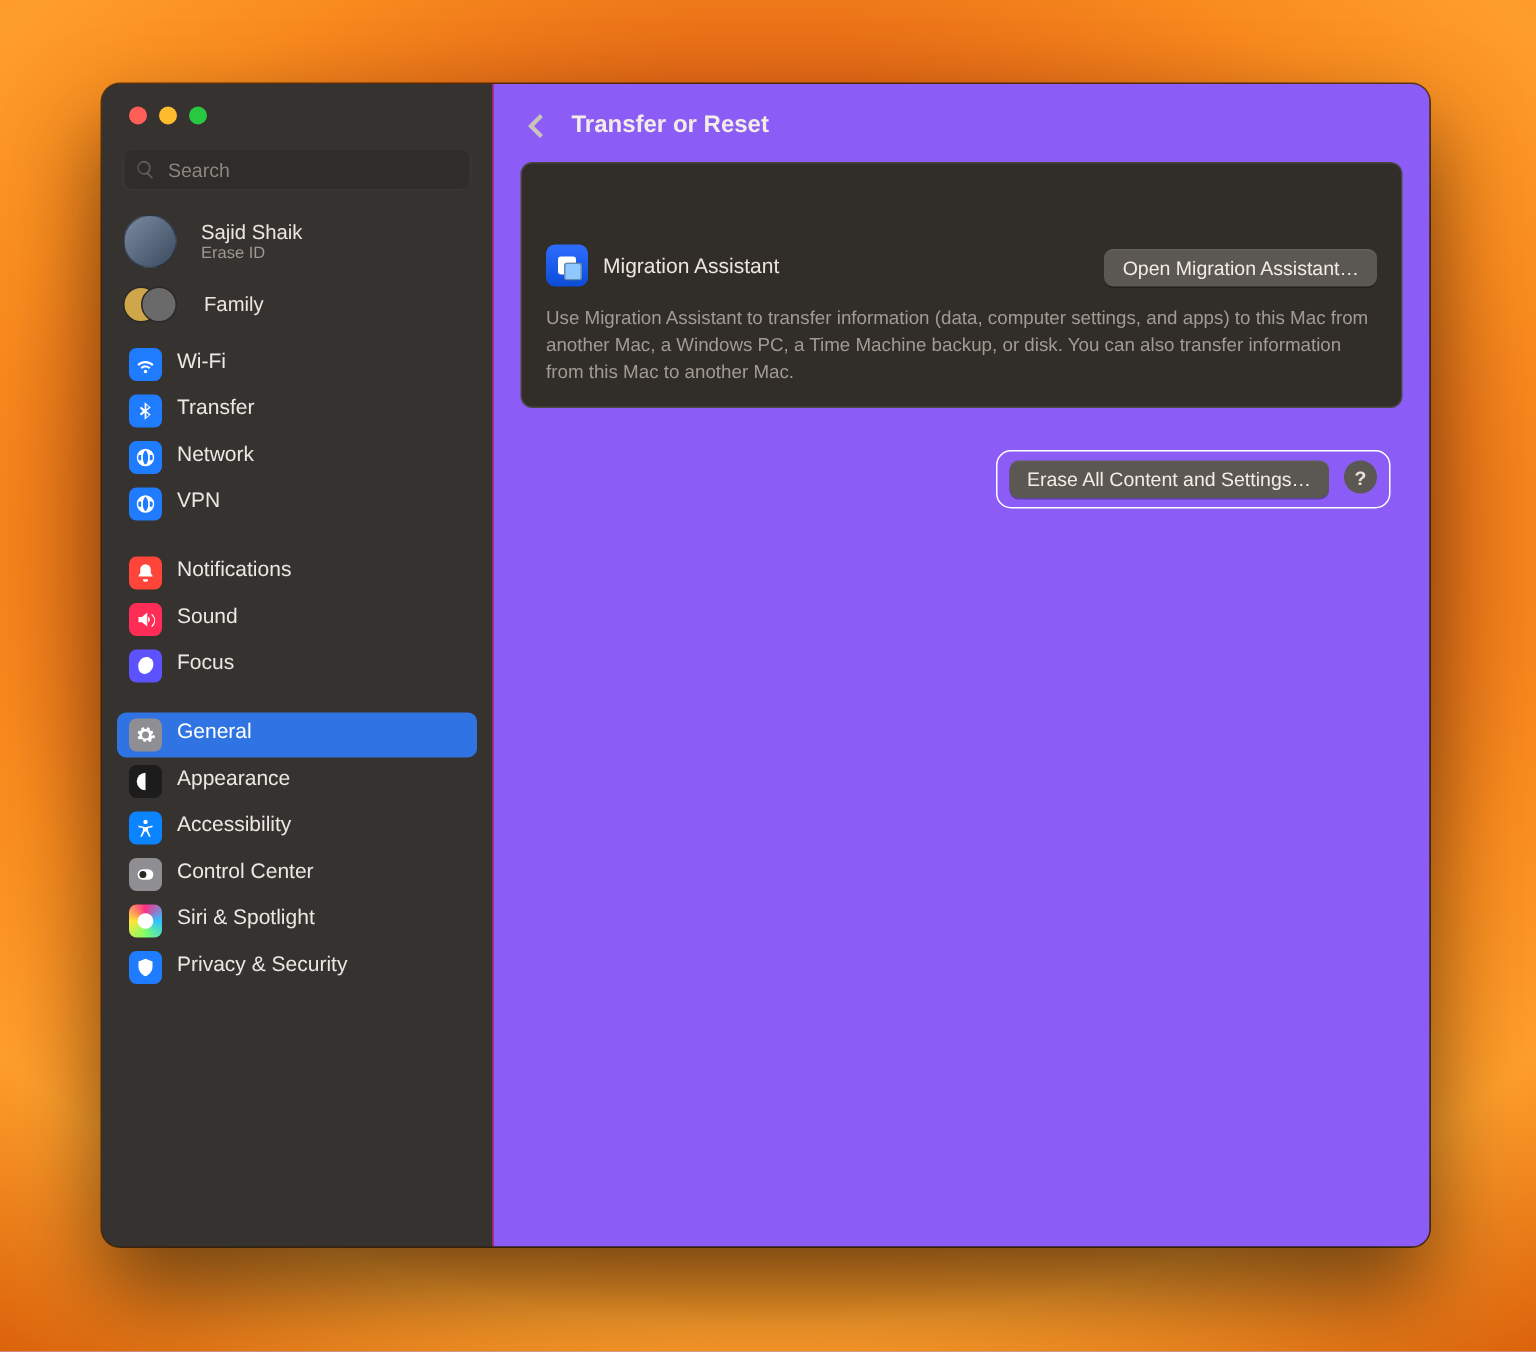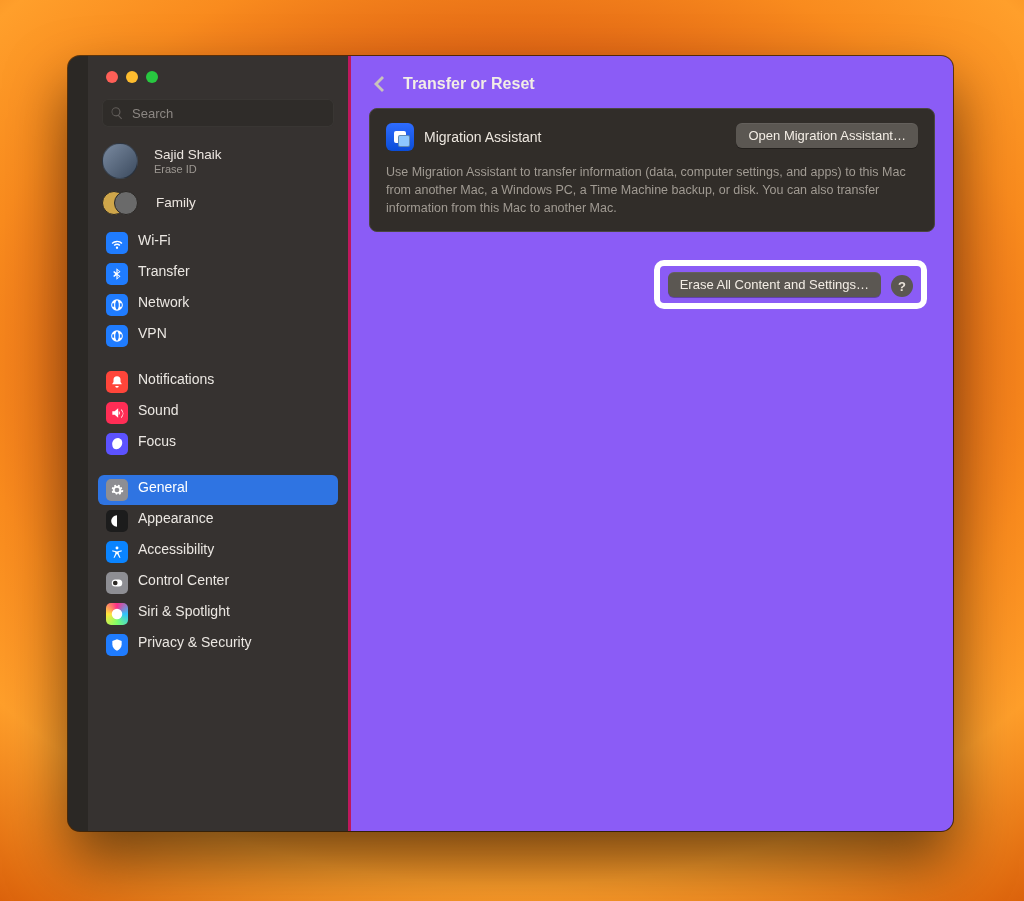--- a/index.html
+++ b/index.html
@@ -13,22 +13,22 @@
     width:885px; height:775px;
     background:#2b2825;
     border-radius:12px;
     box-shadow:0 30px 60px rgba(0,0,0,.55), 0 0 0 1px rgba(0,0,0,.6);
     display:flex;
     overflow:hidden;
   }
   .sidebar{
     width:260px;
     background:#363230;
-    border-right:3px solid #be185d;
-    display:flex; flex-direction:column;margin-left:20px;
+    border-right:1px solid #be185d;
+    display:flex; flex-direction:column;
   }
   .main{
     flex:1;
     background:#8b5cf6;
     display:flex; flex-direction:column;
   }
   .traffic{
     display:flex; gap:8px;
     padding:15px 0 0 18px;
   }
@@ -79,43 +79,43 @@
   .back{width:20px;height:20px;display:flex;align-items:center;justify-content:center;cursor:default;}
   .back svg{width:10px;height:16px;fill:#c9c3bb;}
   .title{color:#f2ede6;font-weight:700;font-size:16px;}
   .card{
     margin:0 18px;
     border:1px solid #4a4641;
     border-radius:8px;
     background:#312d29;
     padding:14px 16px;
   }
-  .card-top{display:flex;align-items:flex-start;justify-content:space-between;gap:12px;}
+  .card-top{display:flex;align-items:flex-end;justify-content:space-between;gap:12px;margin-top:40px;}
   .card-left{display:flex;align-items:center;gap:10px;}
   .ma-ico{width:28px;height:28px;border-radius:6px;background:linear-gradient(#2e6cff,#0a4dd8);display:flex;align-items:center;justify-content:center;}
   .ma-ico span{width:12px;height:12px;background:#fff;border-radius:2px;display:block;position:relative;}
   .ma-ico span::after{content:"";position:absolute;right:-4px;bottom:-4px;width:10px;height:10px;border-radius:2px;background:#8ec8ff;border:1px solid rgba(0,0,0,.3);}
   .card-title{color:#ece6de;font-size:14px;font-weight:500;}
   .btn{
     background:#5b5752;color:#f3ede5;border:none;
     padding:5px 12px;border-radius:6px;font-size:13px;
     box-shadow:inset 0 1px 0 rgba(255,255,255,.06),0 1px 0 rgba(0,0,0,.3);
     cursor:default; white-space:nowrap;
   }
   .card-desc{color:#a19b93;font-size:12.5px;line-height:1.45;margin-top:12px;}
   .erase-row{
     margin:22px 18px 0 18px;
     display:flex;justify-content:flex-end;align-items:center;gap:10px;
     padding:6px 8px;
   }
   .erase-outline{
-    border:6px solid #ffffff;
+    border:1px solid #ffffff;
     border-radius:10px;
     padding:6px 8px;
-    display:flex;align-items:flex-end;gap:10px;
+    display:flex;align-items:flex-start;gap:10px;
   }
   .help{width:22px;height:22px;border-radius:50%;background:#5b5752;color:#e9e2d9;display:flex;align-items:center;justify-content:center;font-size:13px;font-weight:600;}
 </style>
 </head>
 <body>
 
 <div class="window">
 
   <div class="sidebar">
     <div class="traffic">

